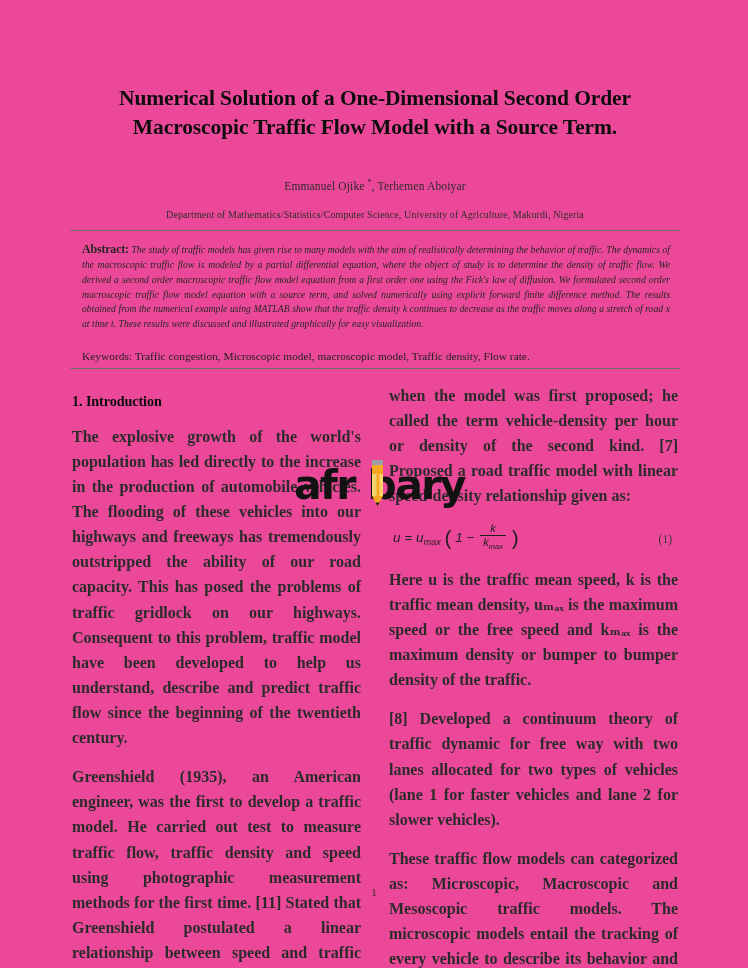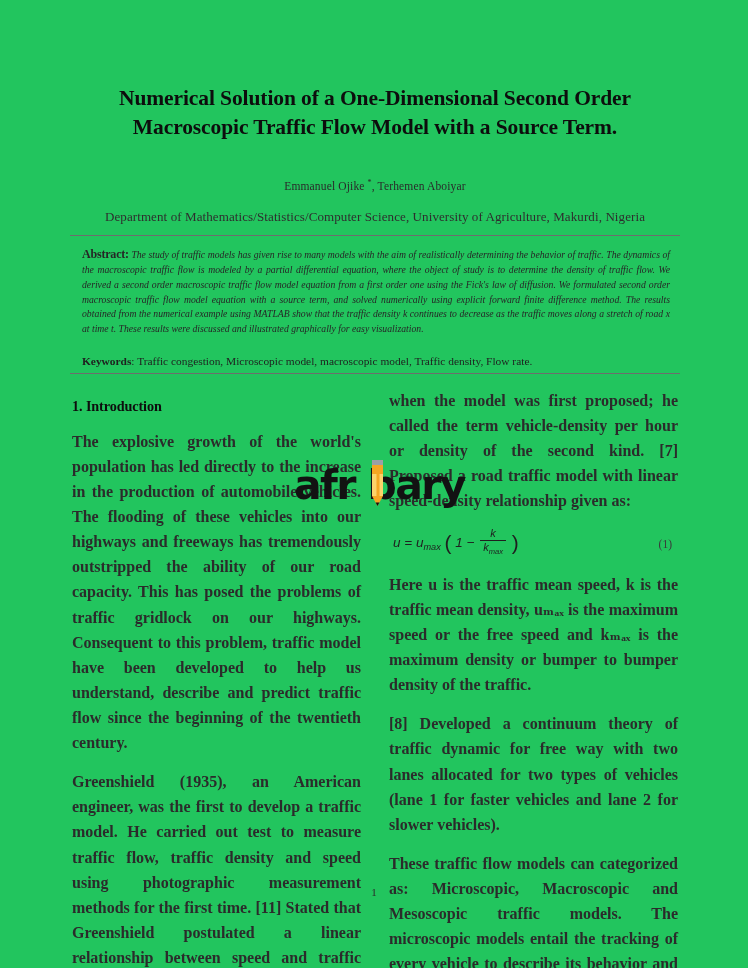--- a/index.html
+++ b/index.html
@@ -13,21 +13,21 @@
     position: relative;
     font-family: "Liberation Serif", "DejaVu Serif", serif;
     color: #1a1a1a;
     overflow: hidden;
   }
   .page {
     position: absolute;
     left: 0; top: 0;
     width: 748px;
     height: 968px;
-    background: #22c55e;
+    background: #ec4899;
   }
   .content {
     position: absolute;
     left: 70px;
     top: 0;
     width: 610px;
   }
 
   
   .title {
@@ -46,21 +46,21 @@
     text-align: center;
     font-size: 11.5px;
     margin-top: 37px;
     color: #2a2a2a;
     letter-spacing: 0.15px;
   }
   .authors sup { font-size: 8px; vertical-align: super; }
 
   .affiliation {
     text-align: center;
-    font-size: 13px;
+    font-size: 10px;
     margin-top: 17px;
     color: #2e2e2e;
     letter-spacing: 0.1px;
   }
 
   .rule {
     border: 0;
     border-top: 1px solid #6d6d6d;
     margin: 0;
     height: 0;
@@ -84,21 +84,21 @@
     letter-spacing: -0.2px;
   }
 
   
   .keywords {
     margin: 16px 10px 0 12px;
     font-size: 11.4px;
     line-height: 1.48;
     color: #1f1f1f;
   }
-  .keywords .lead { font-weight: bold; }
+  .keywords .lead { font-weight: normal; }
 
   
   .columns {
     margin-top: 14px;
     display: flex;
     gap: 28px;
     padding: 0 2px;
   }
   .col { width: 291px; }
 

